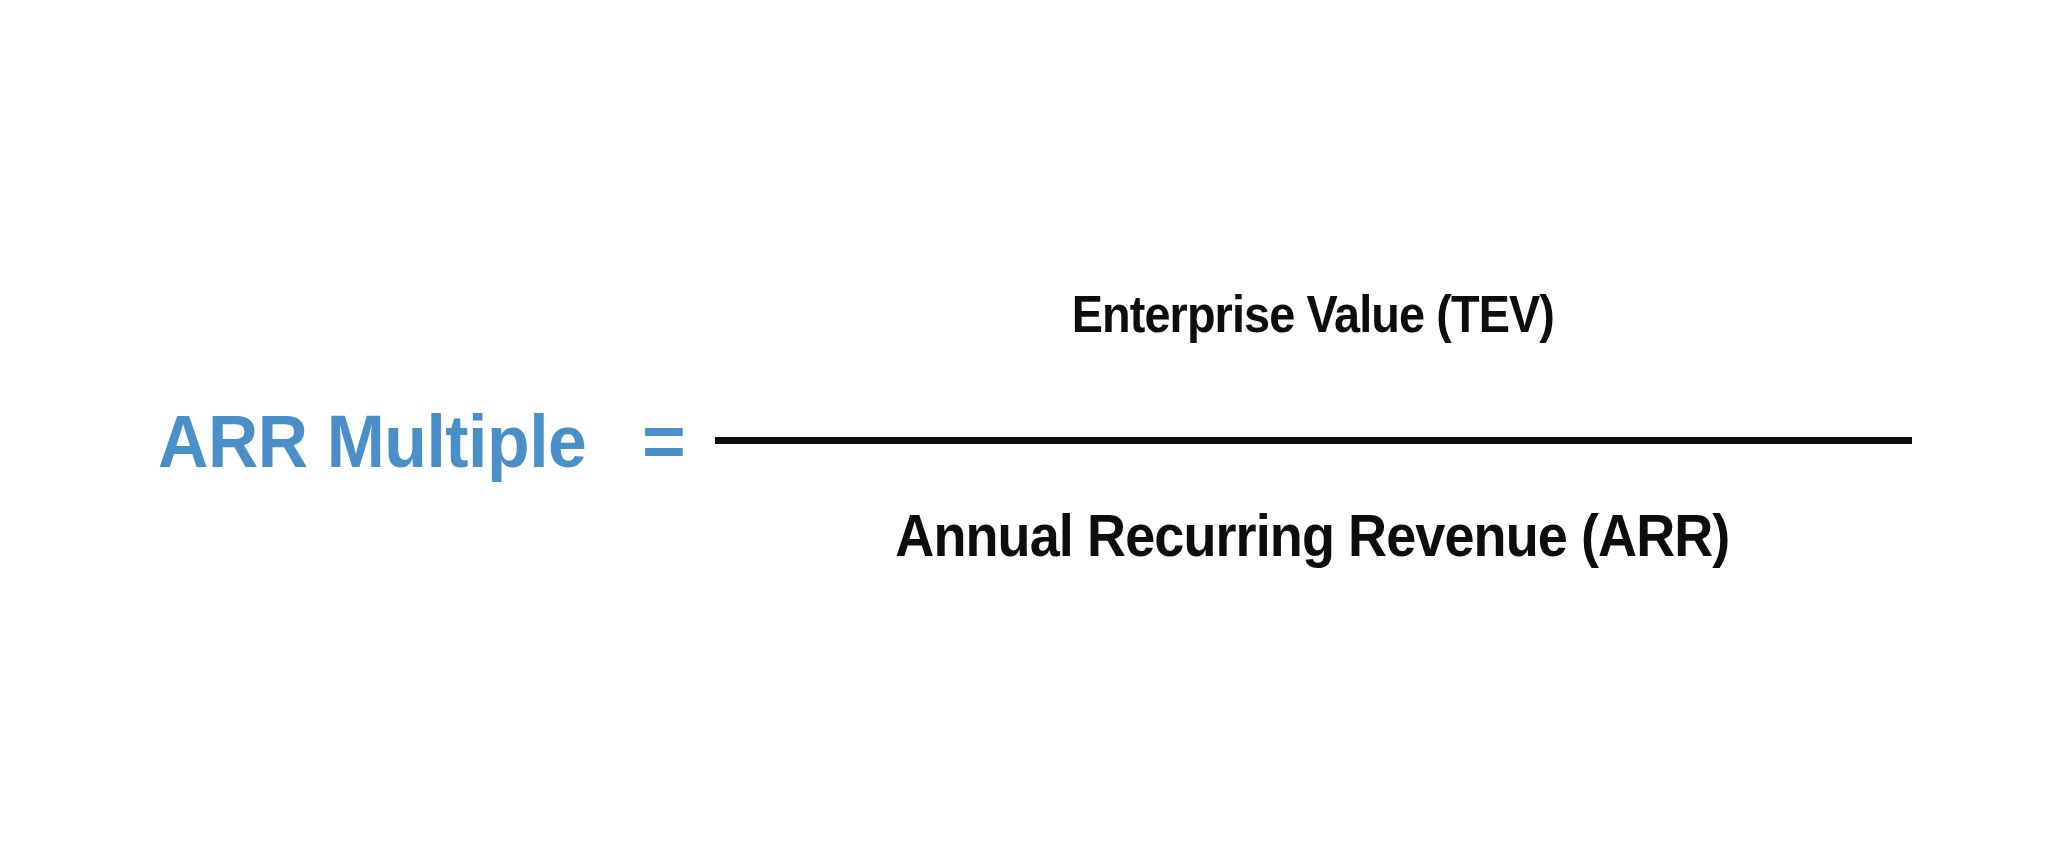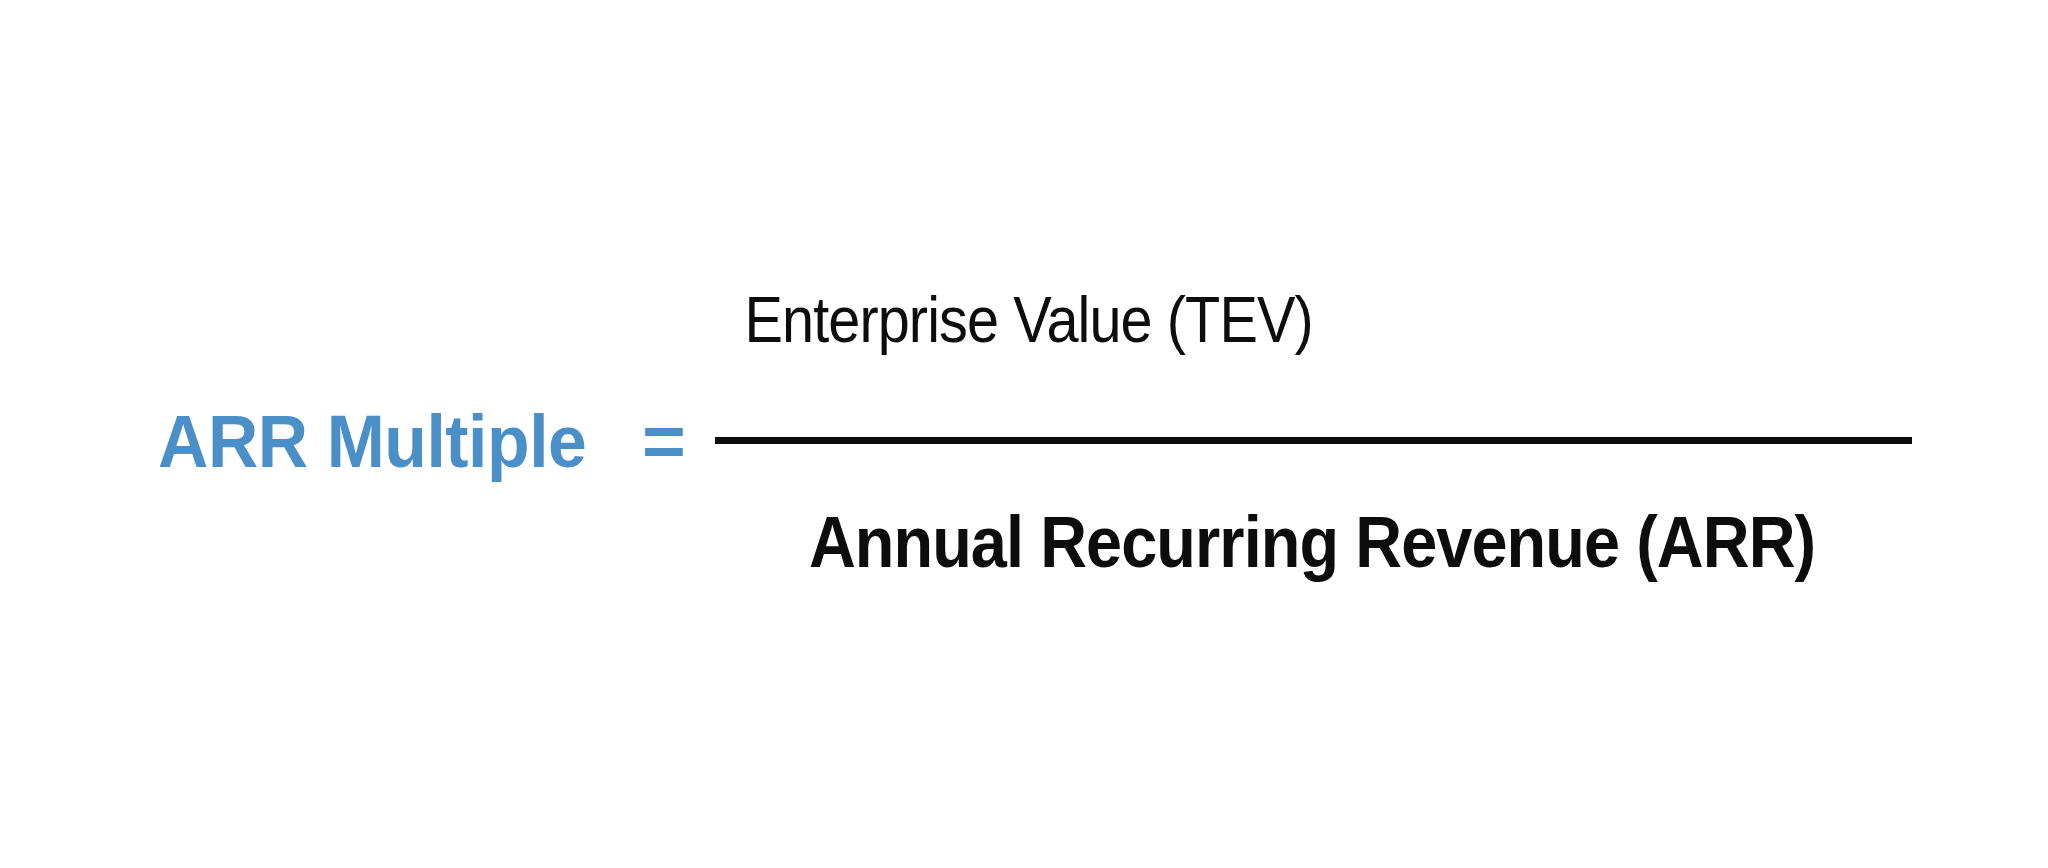--- a/index.html
+++ b/index.html
@@ -66,23 +66,24 @@
     top: 288px;
     width: 1199px;
     height: 310px;
   }
 
   .numerator {
     position: absolute;
     left: 0;
     top: 0;
     width: 1199px;
+    text-align: center;
     font-family: "Liberation Sans", sans-serif;
-    font-size: 64px;
-    font-weight: 400;
+    font-size: 52px;
+    font-weight: 700;
     line-height: 1;
     letter-spacing: -1px;
     color: #0d0d0d;
     white-space: nowrap;
   }
 
   .numerator span,
   .denominator span {
     display: inline-block;
     transform: scaleX(0.9);
@@ -97,21 +98,21 @@
     background: #0d0d0d;
   }
 
   .denominator {
     position: absolute;
     left: 0;
     top: 218px;
     width: 1199px;
     text-align: center;
     font-family: "Liberation Sans", sans-serif;
-    font-size: 72px;
+    font-size: 60px;
     font-weight: 700;
     line-height: 1;
     letter-spacing: -1px;
     color: #0d0d0d;
     white-space: nowrap;
   }
 </style>
 </head>
 <body>
 

